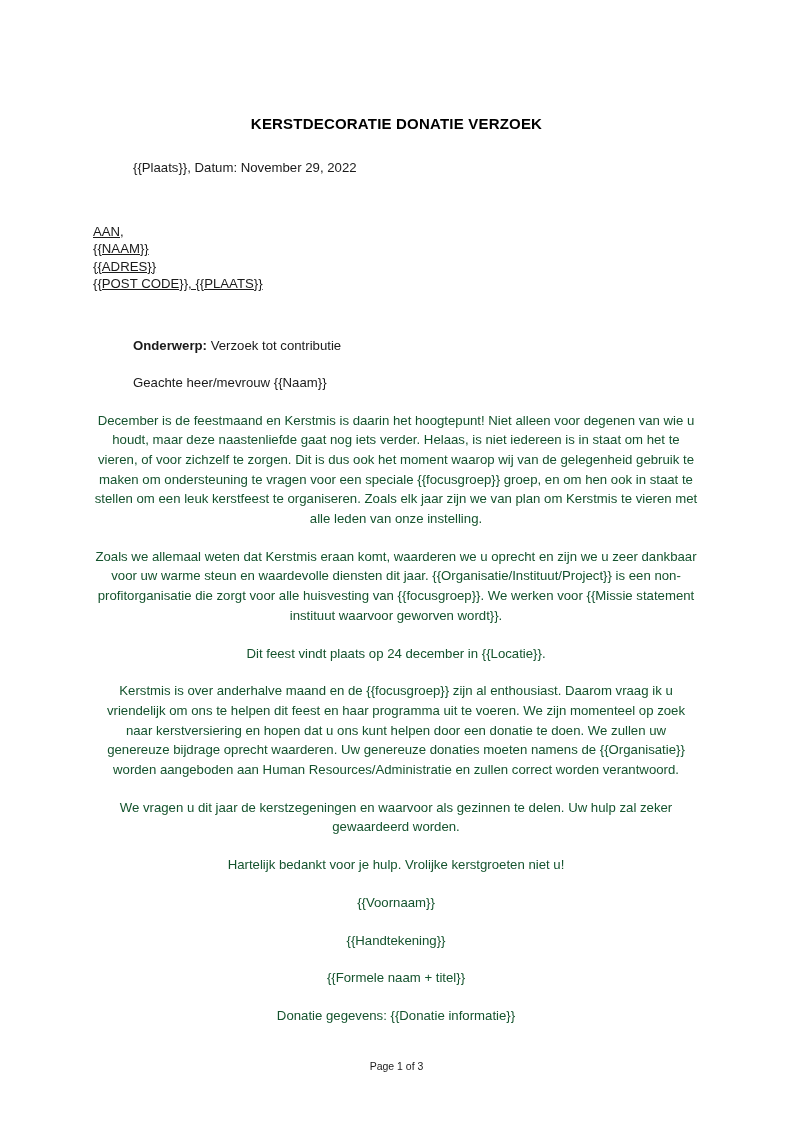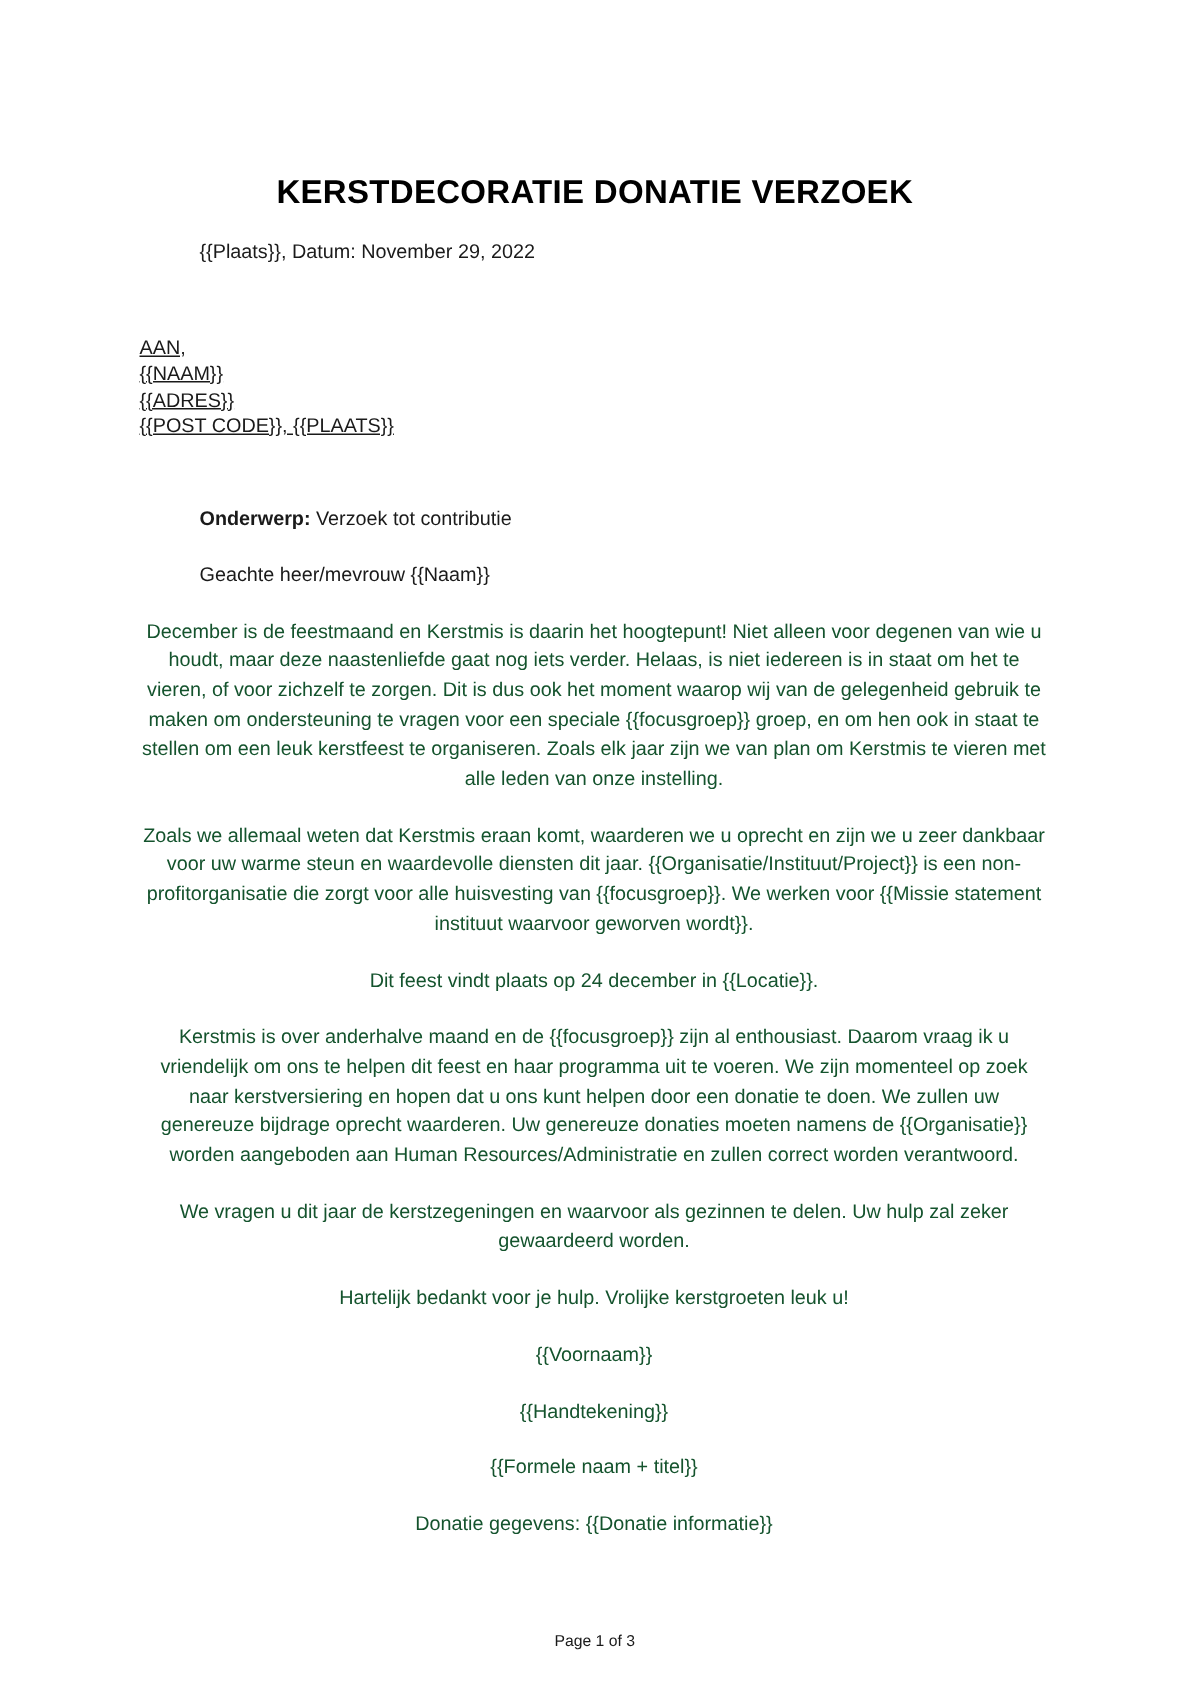--- a/index.html
+++ b/index.html
@@ -59,21 +59,21 @@
     letter-spacing: 0.1px;
   }
 
   
   .doc-title {
     position: absolute;
     left: 0;
     right: 0;
     top: 115px;
     text-align: center;
-    font-size: 22px;
+    font-size: 15px;
     font-weight: bold;
     letter-spacing: 0.2px;
   }
 
   .content {
     position: absolute;
     left: 93px;
     top: 158px;
     width: 606px;
   }
@@ -104,21 +104,21 @@
     font-size: 13.2px;
     line-height: 17.5px;
     color: #1a1a1a;
     text-decoration: underline;
   }
 
   .footer {
     position: absolute;
     left: 0;
     right: 0;
-    top: 1088px;
+    top: 1060px;
     text-align: center;
     font-size: 10.5px;
     color: #1a1a1a;
   }
 </style>
 </head>
 <body>
 
 <div class="page">
 
@@ -156,21 +156,21 @@
 
     <p class="para">Dit feest vindt plaats op 24 december in {{Locatie}}.</p>
     <div class="sp-para"></div>
 
     <p class="para">Kerstmis is over anderhalve maand en de {{focusgroep}} zijn al enthousiast. Daarom vraag ik u vriendelijk om ons te helpen dit feest en haar programma uit te voeren. We zijn momenteel op zoek naar kerstversiering en hopen dat u ons kunt helpen door een donatie te doen. We zullen uw genereuze bijdrage oprecht waarderen.  Uw genereuze donaties moeten namens de {{Organisatie}} worden aangeboden aan Human Resources/Administratie en zullen correct worden verantwoord.</p>
     <div class="sp-para"></div>
 
     <p class="para">We vragen u dit jaar de kerstzegeningen en waarvoor als gezinnen te delen. Uw hulp zal zeker gewaardeerd worden.</p>
     <div class="sp-para"></div>
 
-    <p class="para">Hartelijk bedankt voor je hulp. Vrolijke kerstgroeten leuk u!</p>
+    <p class="para">Hartelijk bedankt voor je hulp. Vrolijke kerstgroeten niet u!</p>
     <div class="sp-para"></div>
 
     <p class="para">{{Voornaam}}</p>
     <div class="sp-para"></div>
 
     <p class="para">{{Handtekening}}</p>
     <div class="sp-para"></div>
 
     <p class="para">{{Formele naam + titel}}</p>
     <div class="sp-para"></div>

